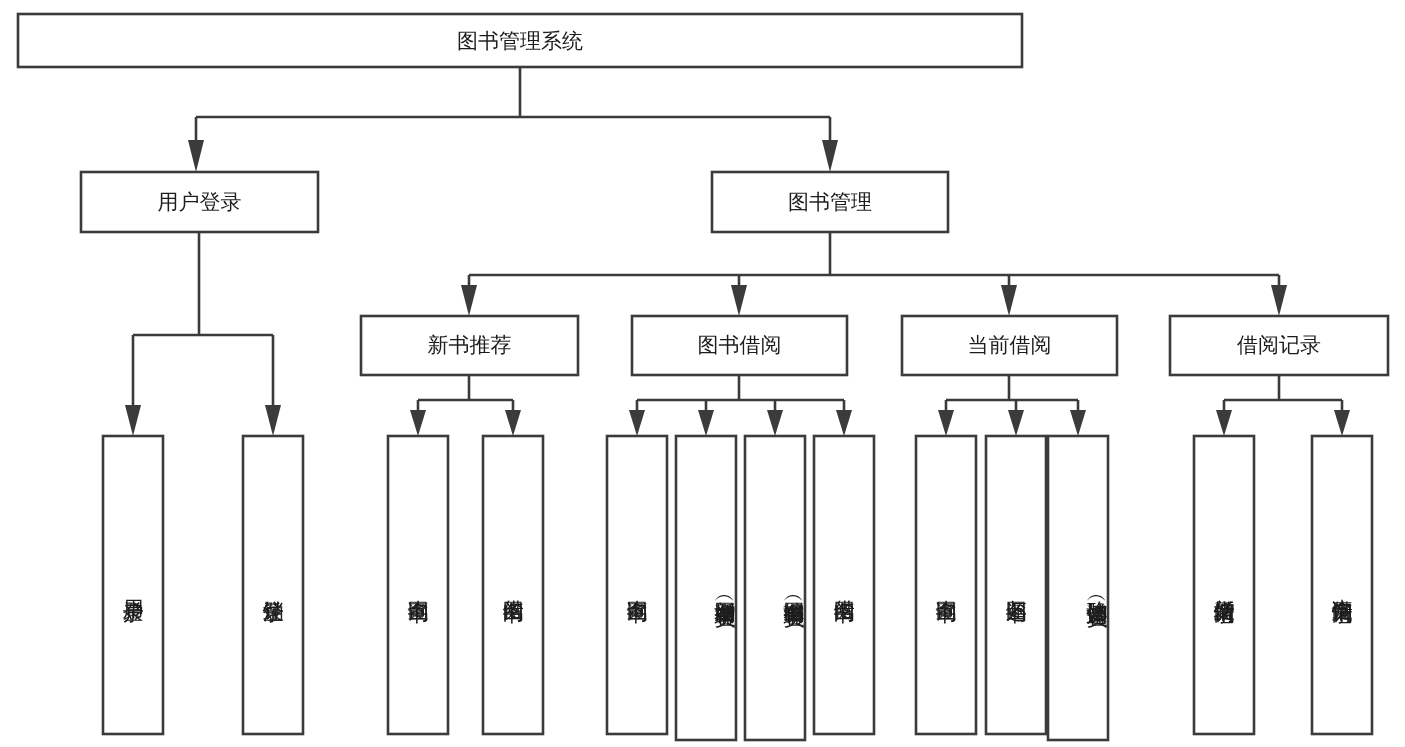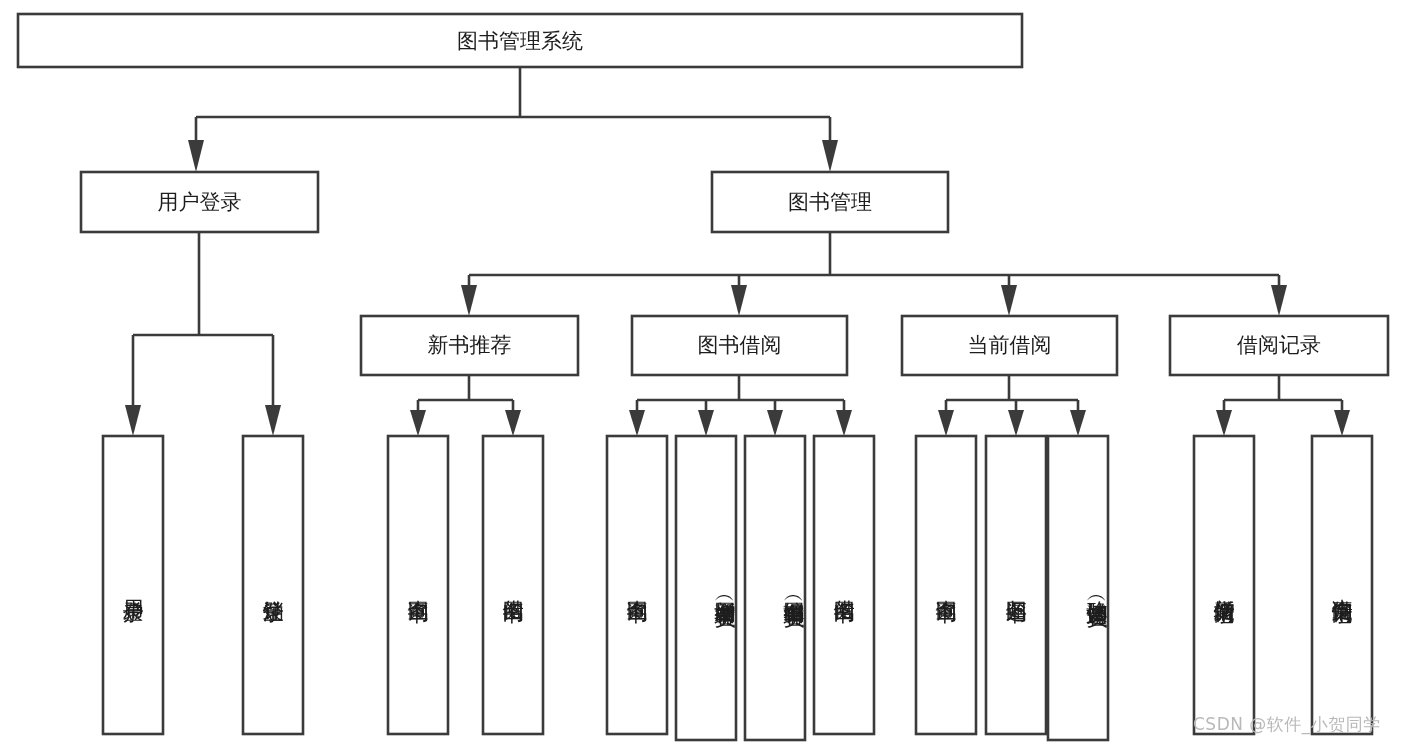--- a/index.html
+++ b/index.html
@@ -238,15 +238,14 @@
   <div class="node-label-v" style="left:745px; top:441px; width:60px; height:294px; display:flex; align-items:flex-start; justify-content:center;">编辑图书（管理员）</div>
   <div class="node-label-v" style="left:814px; top:436px; width:60px; height:298px; display:flex; align-items:center; justify-content:center;">借阅图书</div>
 
   <div class="node-label-v" style="left:916px; top:436px; width:60px; height:298px; display:flex; align-items:center; justify-content:center;">查询图书</div>
   <div class="node-label-v" style="left:986px; top:436px; width:60px; height:298px; display:flex; align-items:center; justify-content:center;">归还图书</div>
   <div class="node-label-v" style="left:1048px; top:441px; width:60px; height:294px; display:flex; align-items:flex-start; justify-content:center;">确认归还（管理员）</div>
 
   <div class="node-label-v" style="left:1194px; top:436px; width:60px; height:298px; display:flex; align-items:center; justify-content:center;">新增借阅记录</div>
   <div class="node-label-v" style="left:1312px; top:436px; width:60px; height:298px; display:flex; align-items:center; justify-content:center;">查询借阅记录</div>
 
-  <div class="watermark" style="left:1193px; top:713px;">CSDN @软件_小贺同学</div>
 
 </div>
 
 </body></html>

